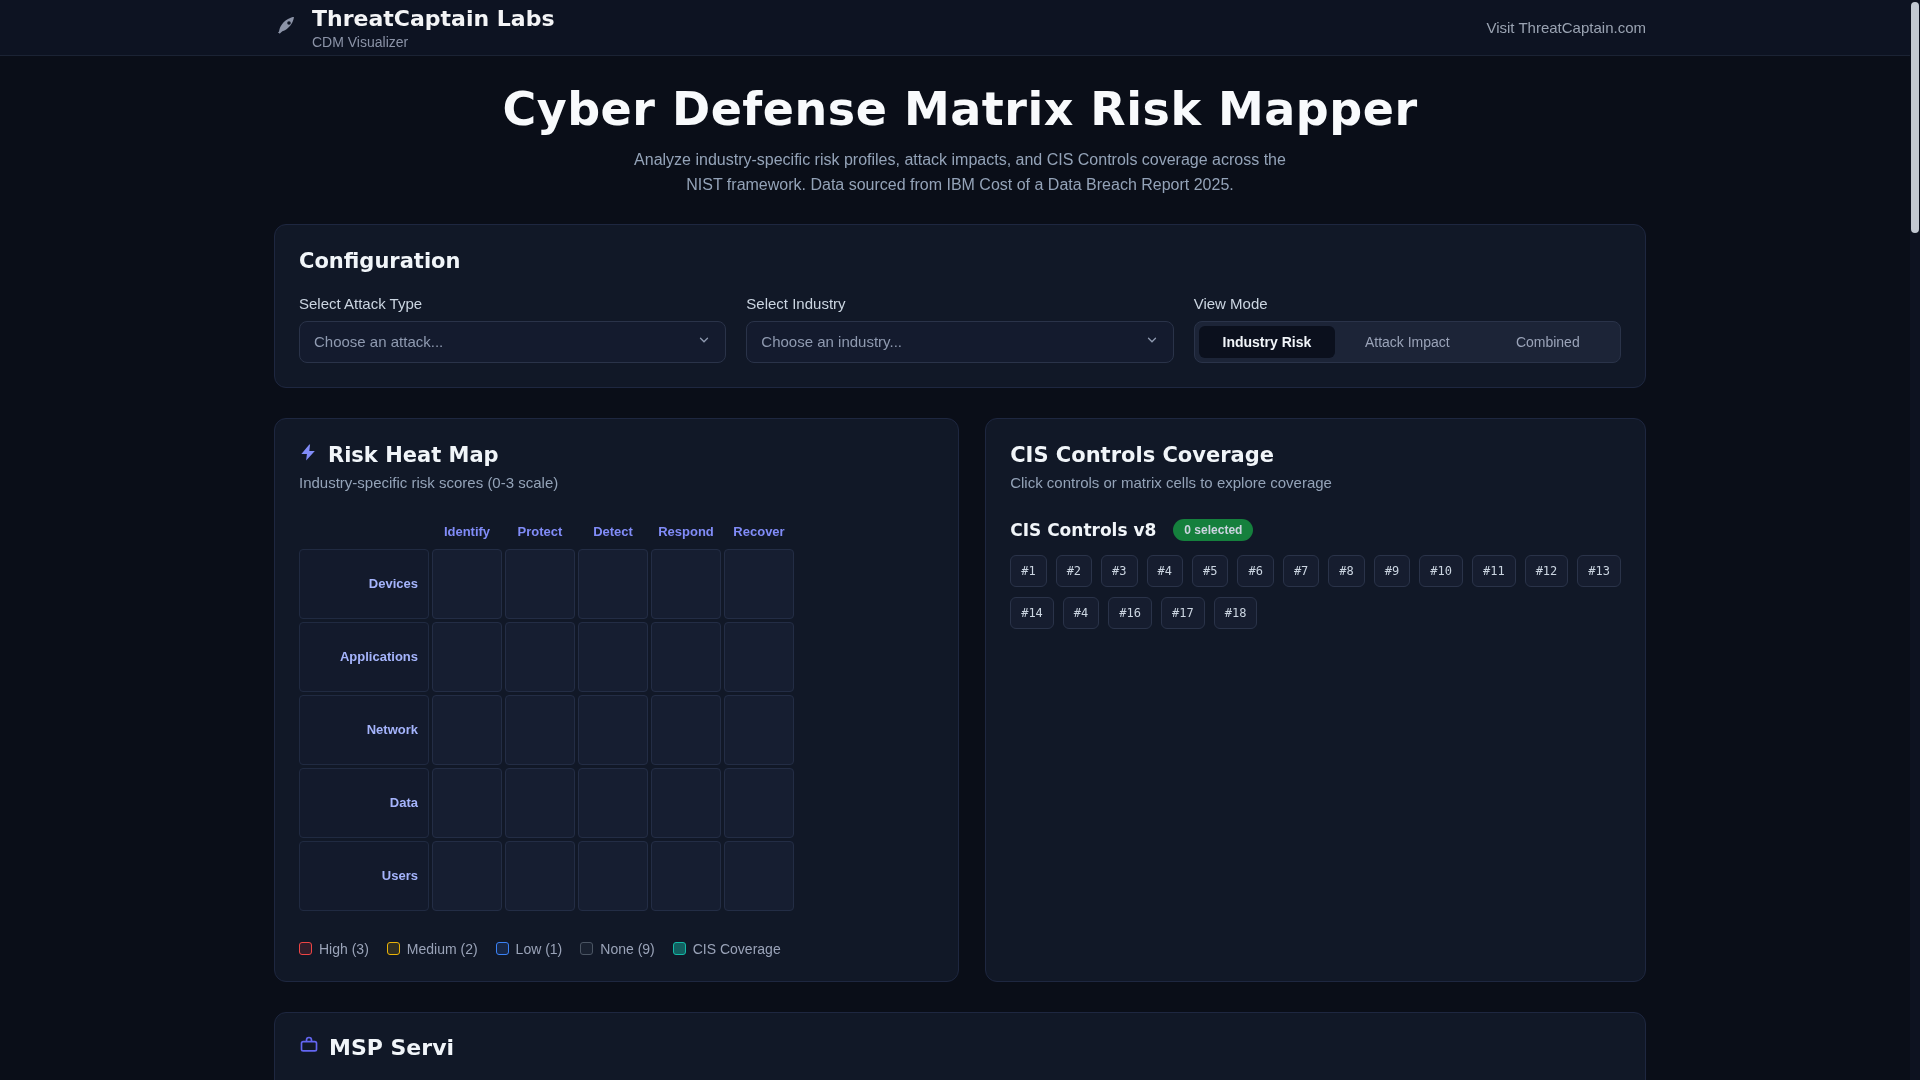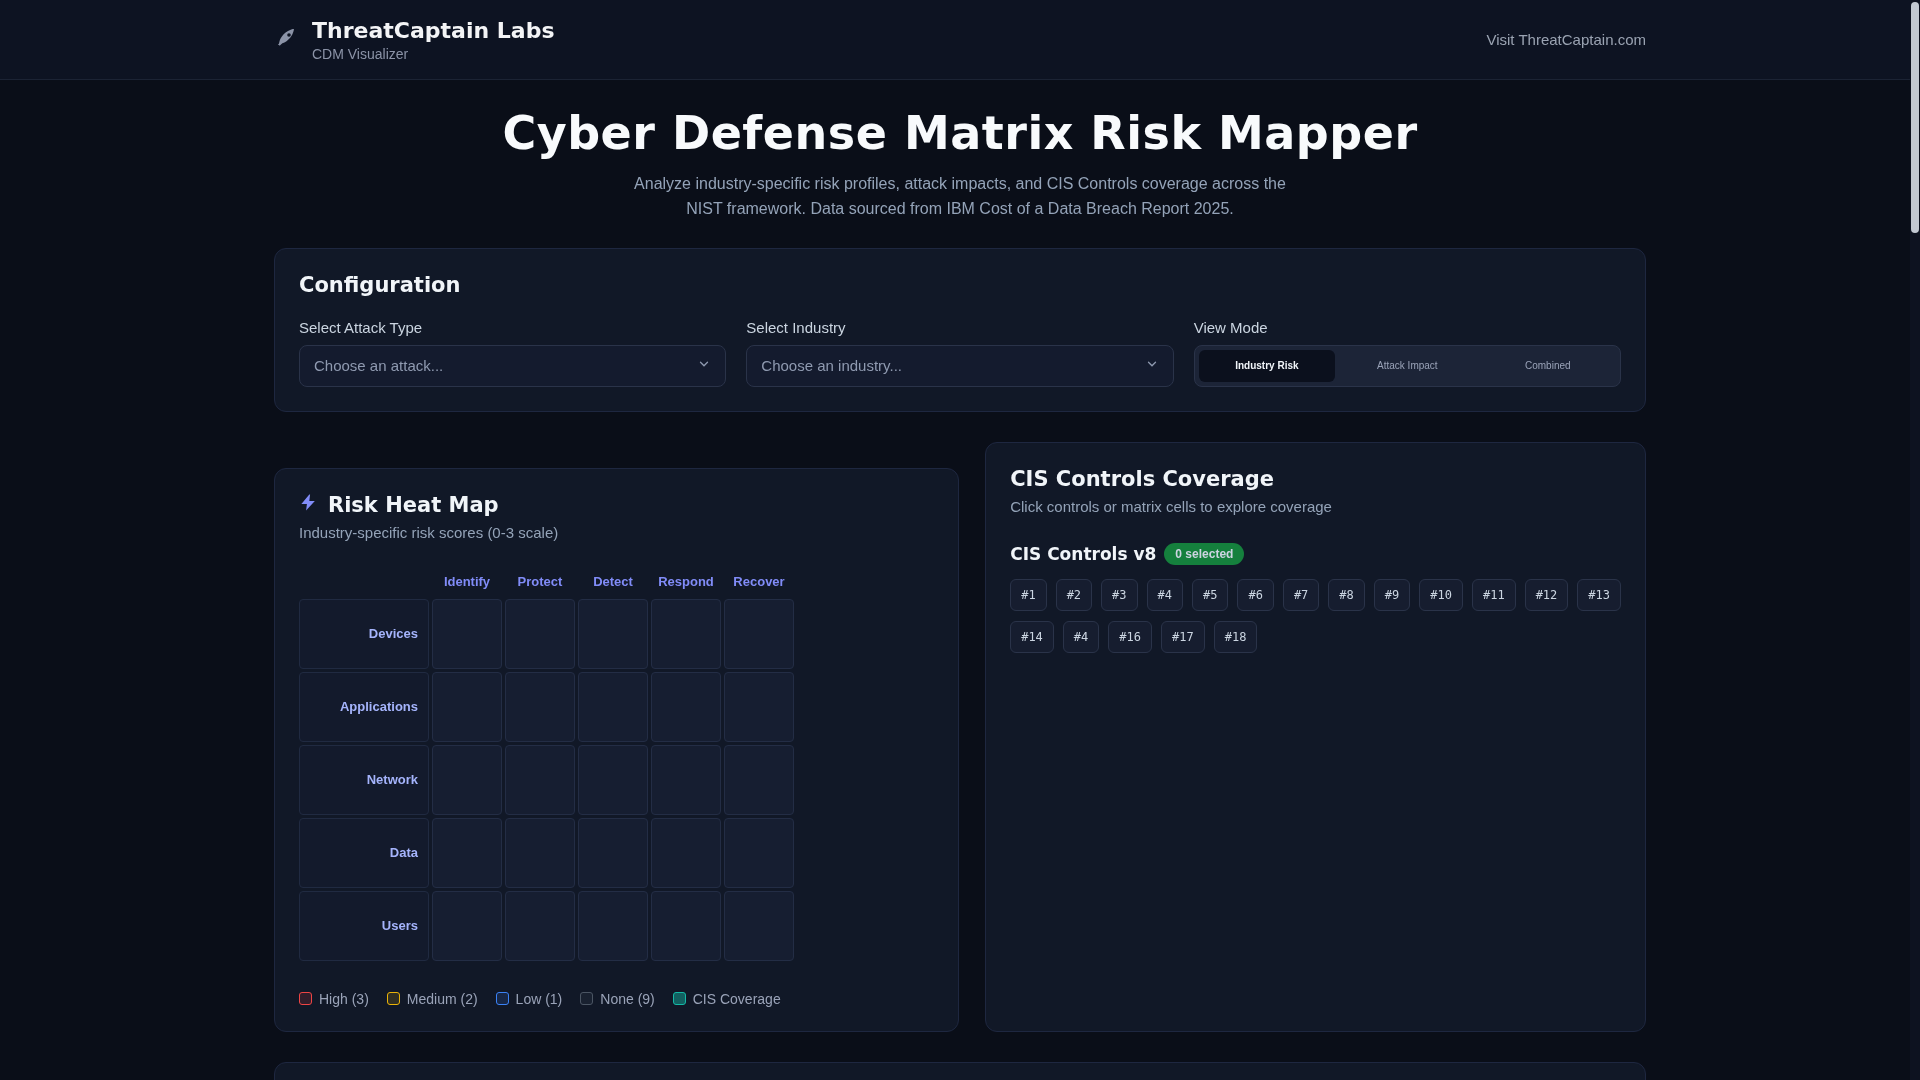--- a/index.html
+++ b/index.html
@@ -6,21 +6,21 @@
   html, body { width:1920px; height:1080px; overflow:hidden; }
   body {
     background:#0a0e18;
     color:#e5e7eb;
     font-family:"Liberation Sans", sans-serif;
     position:relative;
   }
 
   
   header {
-    height:80px; background:#0d1322; border-bottom:1px solid #1b2334;
+    height:56px; background:#0d1322; border-bottom:1px solid #1b2334;
     display:flex; align-items:center;
   }
   .header-inner {
     width:1372px; margin:0 auto; display:flex;
     justify-content:space-between; align-items:center;
   }
   .brand { display:flex; align-items:center; gap:14px; }
   .brand-title { font-family:"DejaVu Sans", sans-serif; font-size:22px; font-weight:bold; color:#f3f4f6; }
   .brand-subtitle { font-size:14px; color:#8b93a7; margin-top:3px; }
   .visit-link { color:#9aa3b2; font-size:15px; text-decoration:none; cursor:pointer; }
@@ -48,27 +48,27 @@
     margin-top:9px; height:42px; background:#141b2e; border:1px solid #2a3349;
     border-radius:8px; display:flex; align-items:center; justify-content:space-between;
     padding:0 14px; color:#8f9ab0; font-size:15px; cursor:pointer;
   }
   .segmented {
     margin-top:9px; height:42px; background:#1c2437; border:1px solid #2a3349;
     border-radius:8px; display:flex; align-items:stretch; padding:4px; gap:4px;
   }
   .seg {
     flex:1; display:flex; align-items:center; justify-content:center;
-    font-size:10px; color:#9aa3b8; border-radius:6px; cursor:pointer;
+    font-size:14px; color:#9aa3b8; border-radius:6px; cursor:pointer;
   }
   .seg.active { background:#0b101d; color:#f1f5f9; font-weight:bold; }
 
   
   .panels { display:flex; gap:26px; margin-top:30px; align-items:stretch; }
-  .heatmap-card { width:692px; padding:24px;margin-top:26px; }
+  .heatmap-card { width:692px; padding:24px; }
   .cis-card { flex:1; padding:24px; }
 
   .panel-title { display:flex; align-items:center; gap:10px; }
   .panel-title h2, .cis-card > h2 {
     font-size:21px; color:#f1f5f9; font-family:"DejaVu Sans", sans-serif; font-weight:bold;
   }
   .panel-sub { color:#94a3b8; font-size:15px; margin-top:7px; }
 
   .hm-grid { display:grid; grid-template-columns:130px repeat(5, 70px); gap:3px; margin-top:26px; }
   .hm-col-header { color:#818cf8; font-size:13px; font-weight:bold; text-align:center; padding:7px 0; }
@@ -78,21 +78,21 @@
     display:flex; align-items:center; justify-content:flex-end; padding-right:10px; height:70px;
   }
   .hm-cell {
     background:#161e31; border:1px solid #232d45; border-radius:4px; height:70px; cursor:pointer;
   }
 
   .legend { display:flex; gap:18px; margin-top:30px; align-items:flex-end; flex-wrap:wrap; }
   .legend-item { display:flex; align-items:center; gap:7px; color:#9aa3b8; font-size:14px; }
   .legend-swatch { width:13px; height:13px; border-radius:3px; border:1.5px solid; display:inline-block; }
 
-  .cis-head { display:flex; align-items:center; gap:8px; margin-top:28px; }
+  .cis-head { display:flex; align-items:center; gap:17px; margin-top:28px; }
   .cis-head h3 { font-size:17px; color:#f1f5f9; font-family:"DejaVu Sans", sans-serif; }
   .badge {
     background:#15803d; color:#cdd4e1; font-size:12px; font-weight:bold;
     padding:4px 11px; border-radius:999px;
   }
   .hint { color:#8b95ab; font-size:13px; margin-top:12px; }
   .cis-rows { margin-top:14px; display:flex; flex-direction:column; gap:10px; }
   .cis-row { display:flex; gap:9px; }
   .ctl-btn {
     font-family:"DejaVu Sans Mono", monospace; font-size:12px; color:#cbd5e1;

